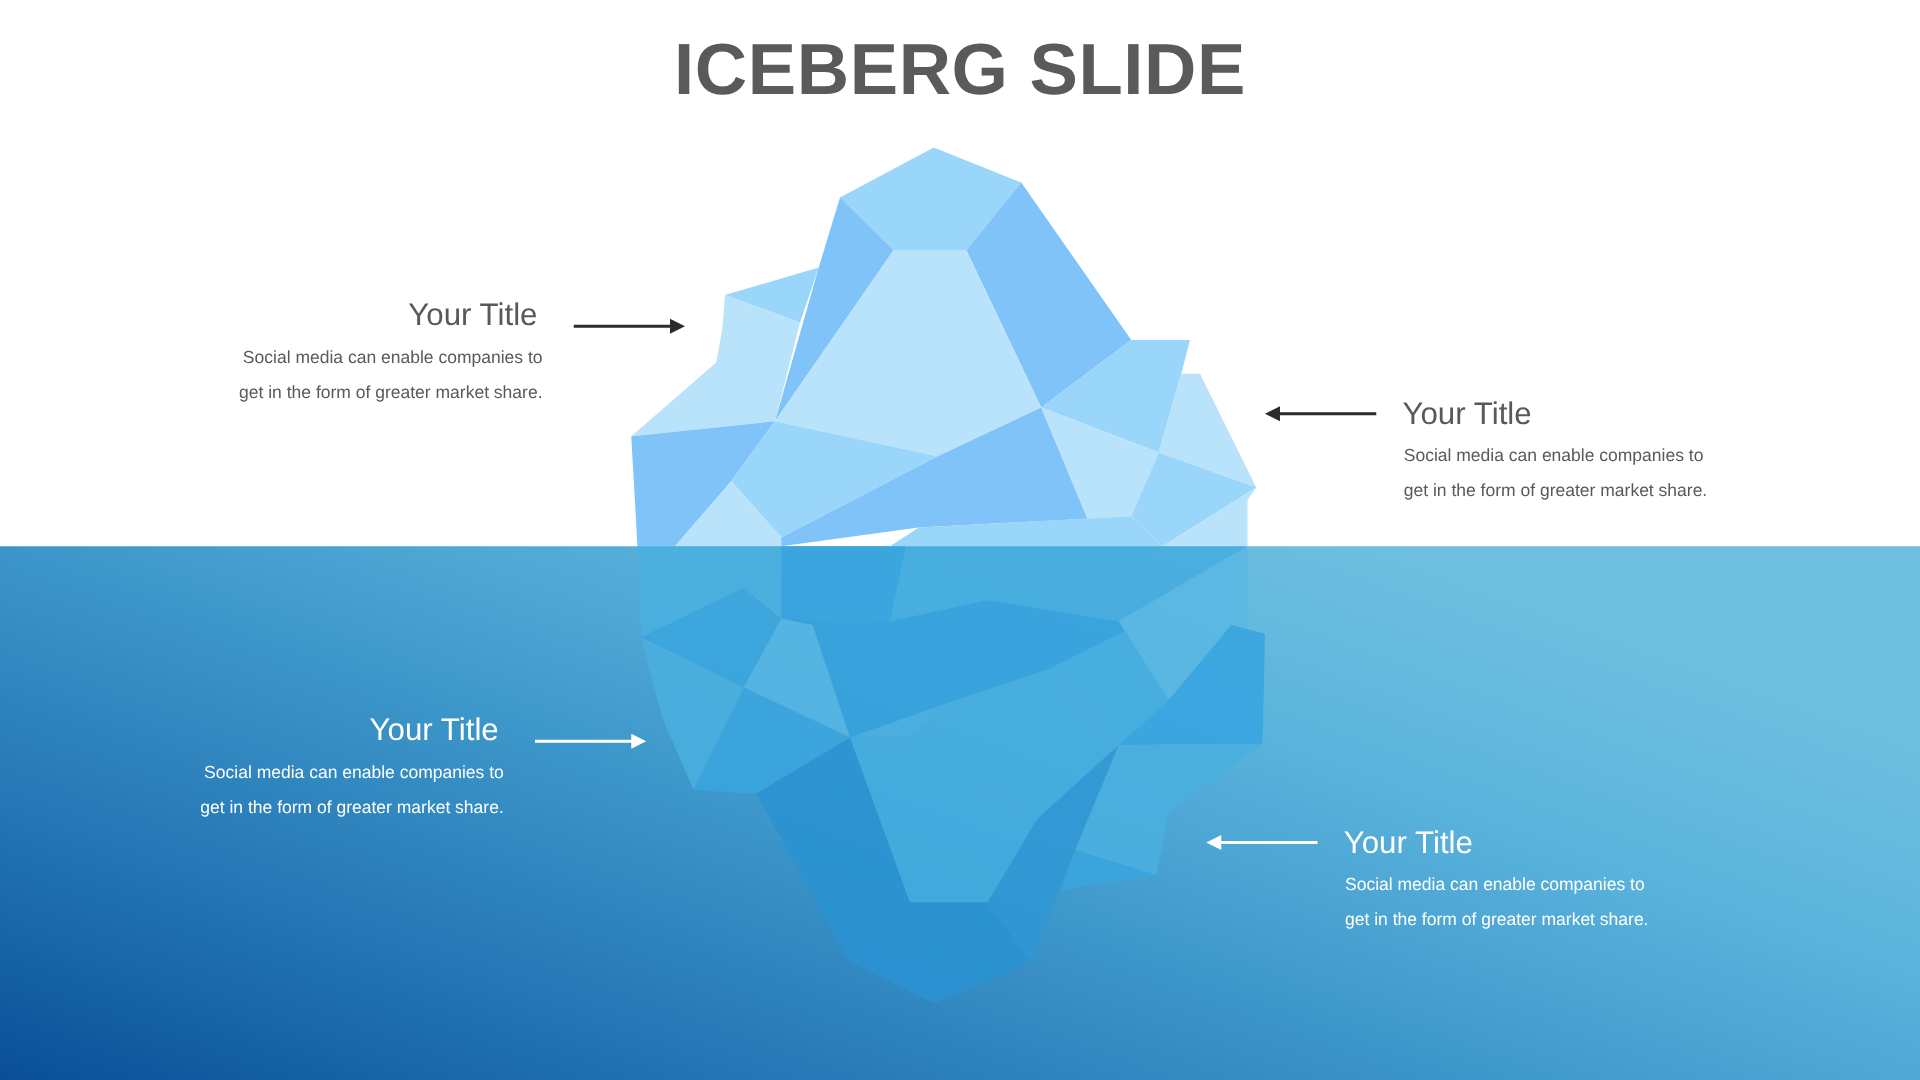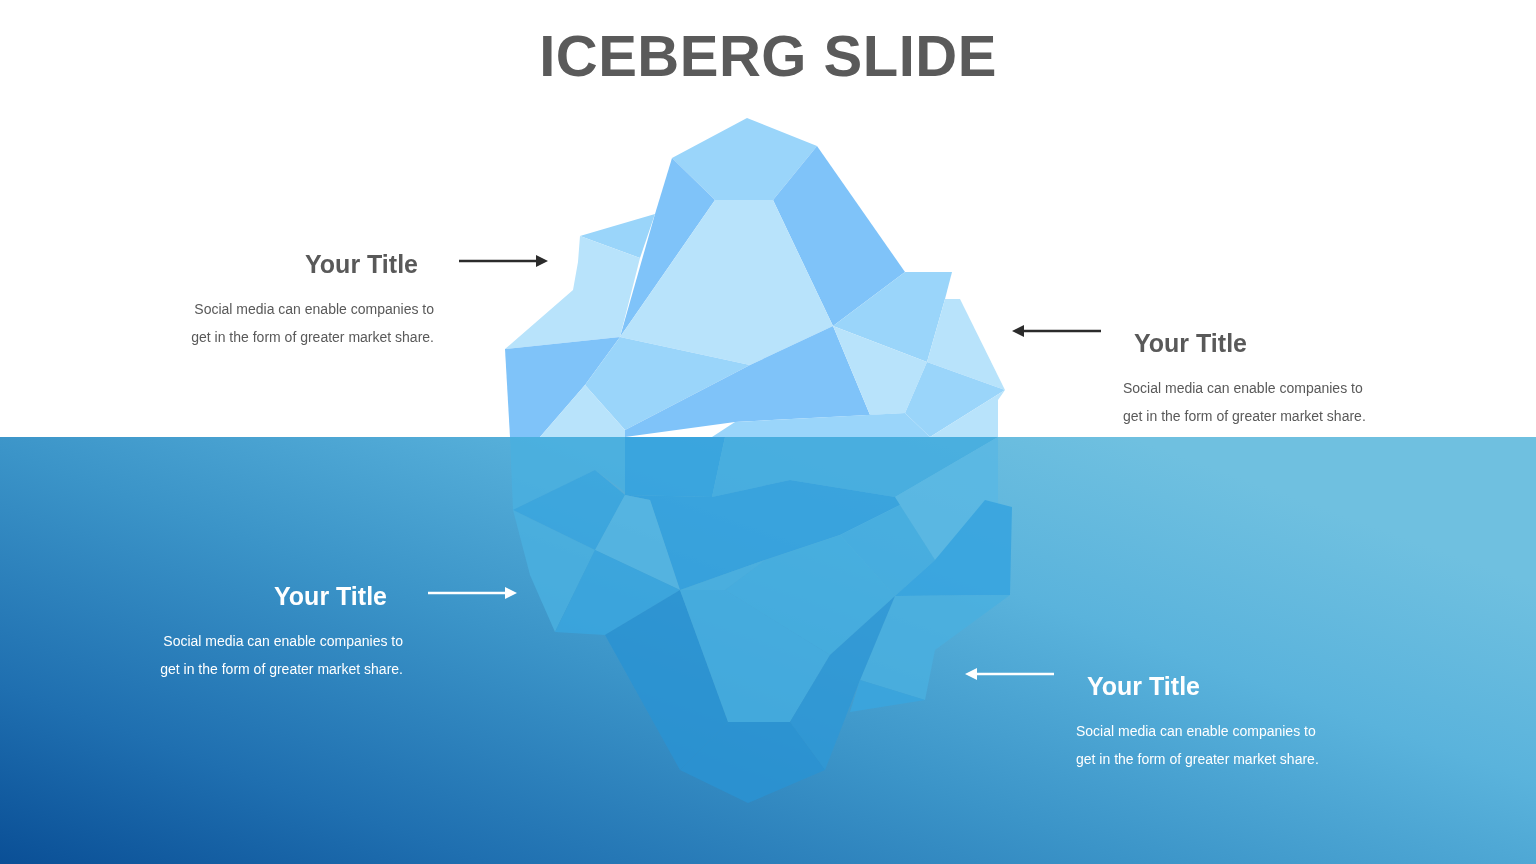--- a/index.html
+++ b/index.html
@@ -12,21 +12,21 @@
       position: absolute; left: 0; width: 1536px; top: 22px;
       text-align: center; font-size: 58px; font-weight: bold;
       color: #5a5a5a; letter-spacing: 0.5px; margin: 0;
     }
     .water {
       position: absolute; left: 0; top: 437px; width: 1536px; height: 427px;
       background: linear-gradient(20deg, #0a4f96 0%, #1f6fb0 18%, #3b94c8 42%, #5ab3dc 65%, #6fc0e0 85%, #6fc0e0 100%);
     }
     svg.iceberg { position: absolute; left: 0; top: 0; }
     .callout { position: absolute; }
-    .callout .ctitle { font-size: 25px; font-weight: bold; margin: 16px; line-height: 30px; }
+    .callout .ctitle { font-size: 25px; font-weight: normal; margin: 4px; line-height: 30px; }
     .callout .cbody { font-size: 14px; line-height: 28px; margin: 4px 0 0 0; }
     .dark .ctitle { color: #595959; }
     .dark .cbody { color: #595959; }
     .light .ctitle, .light .cbody { color: #ffffff; }
     .right-align { text-align: right; }
     .left-align { text-align: left; }
   </style>
 </head>
 <body>
 

